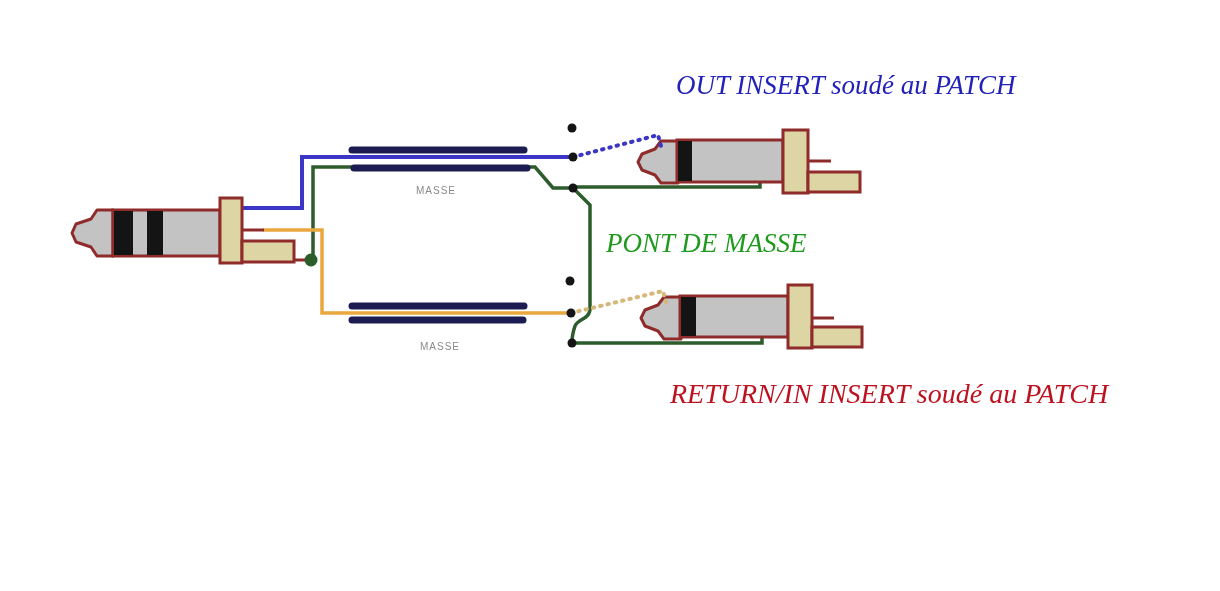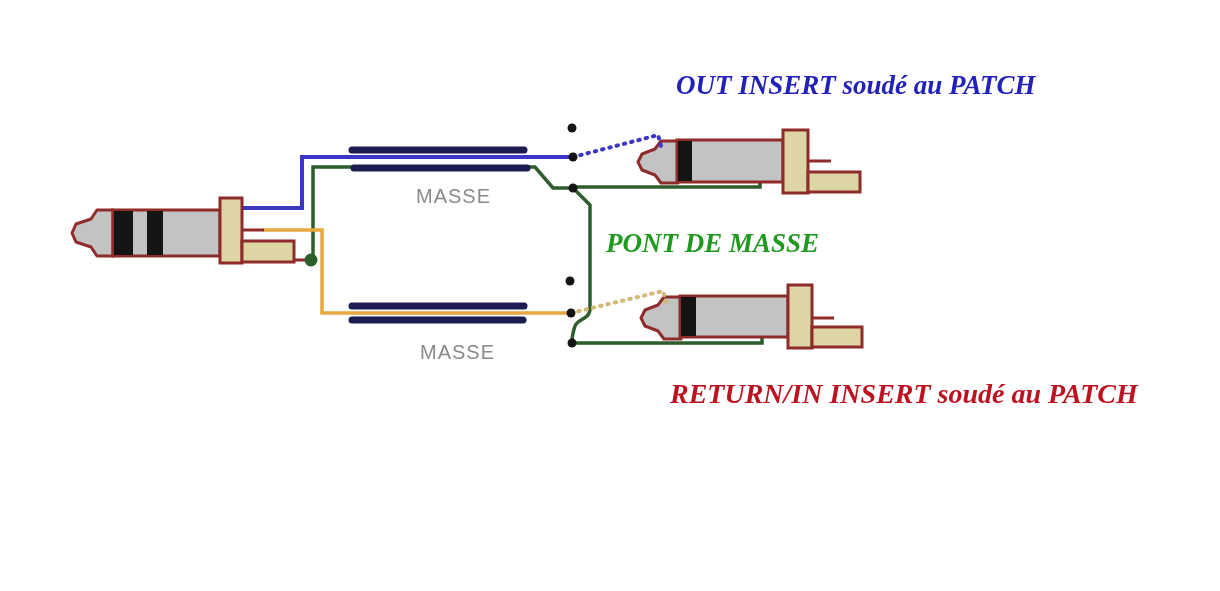--- a/index.html
+++ b/index.html
@@ -6,35 +6,35 @@
   .canvas{
     position:relative;
     width:1220px;height:591px;
     background:var(--background,#fff);
     overflow:hidden;
     font-family:"Liberation Serif", serif;
   }
   .canvas svg{position:absolute;left:0;top:0;}
   .lbl{
     position:absolute;
-    font-weight:bold;
+    font-weight:normal;
     font-style:italic;
     white-space:nowrap;
     line-height:1.1;
     text-align:right;
   }
   .lbl-console{left:16px;top:144px;font-size:27px;color:var(--label-black,#1a1a1a);}
   .lbl-out{left:676px;top:71px;font-size:27px;color:var(--label-blue,#2222bb);}
   .lbl-pont{left:606px;top:229px;font-size:27px;color:var(--label-green,#1f9a1f);}
   .lbl-return{left:670px;top:379px;font-size:28px;color:var(--label-red,#bd1220);}
   .lbl-masse{
     position:absolute;
     font-family:"Liberation Sans", sans-serif;
     font-weight:normal;font-style:normal;
-    font-size:20px;letter-spacing:1px;
+    font-size:10px;letter-spacing:1px;
     color:var(--label-gray,#8a8a8a);
   }
   .lbl-masse-top{left:416px;top:185px;}
   .lbl-masse-bottom{left:420px;top:341px;}
 </style>
 </head>
 <body>
 
 <div class="canvas">
 

